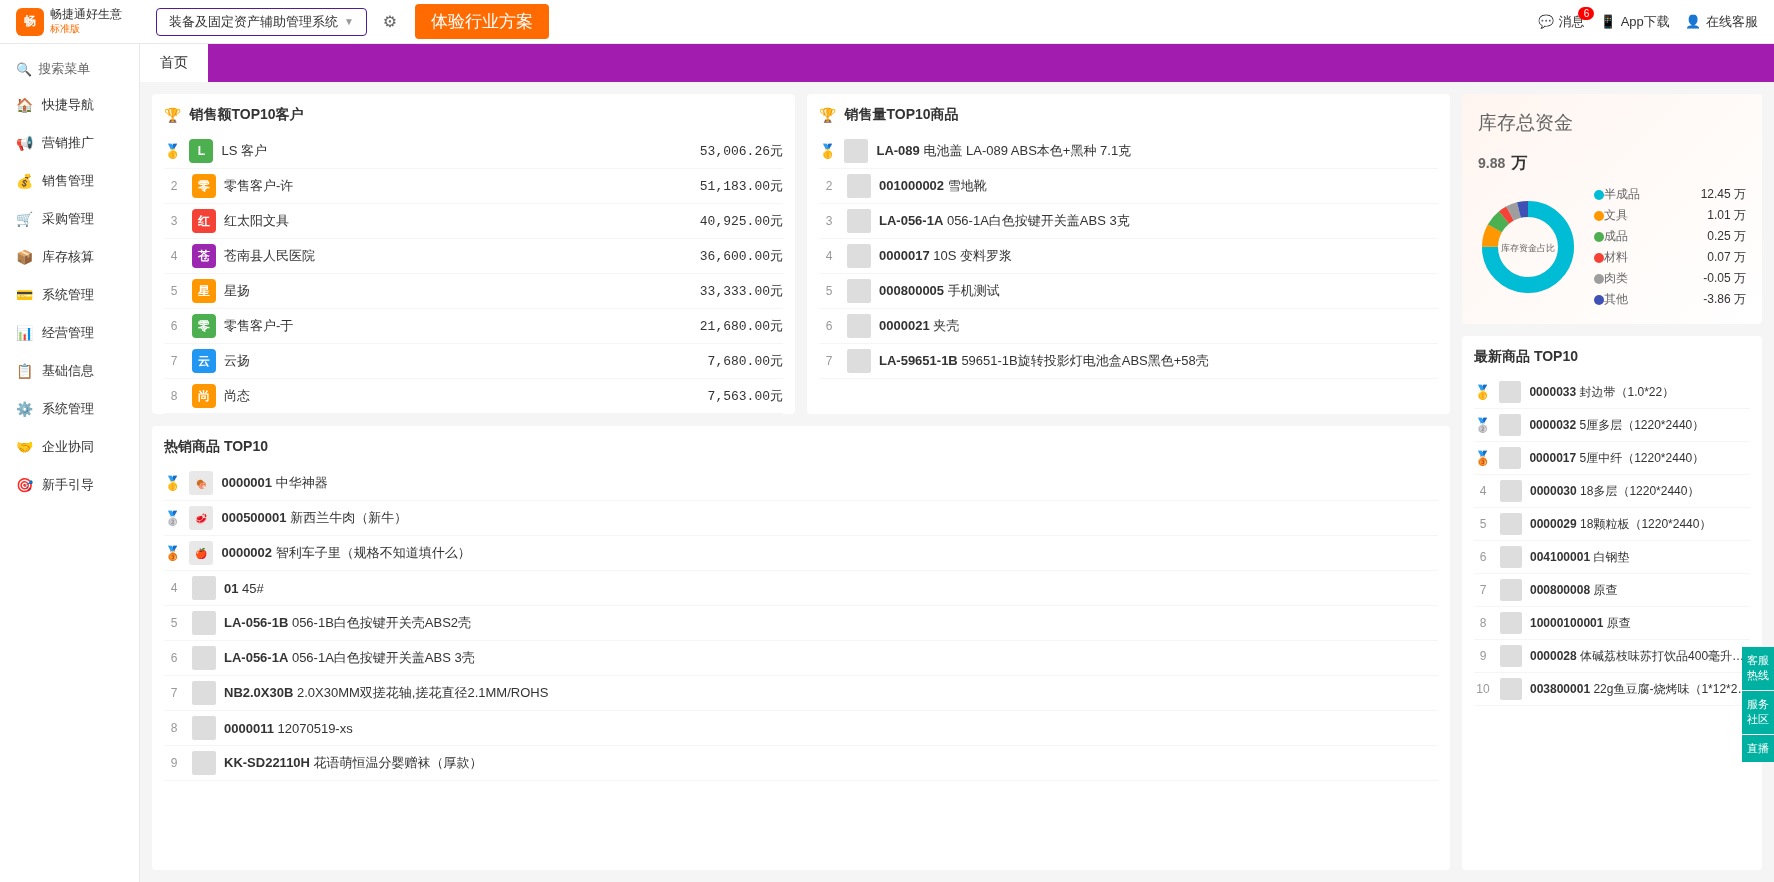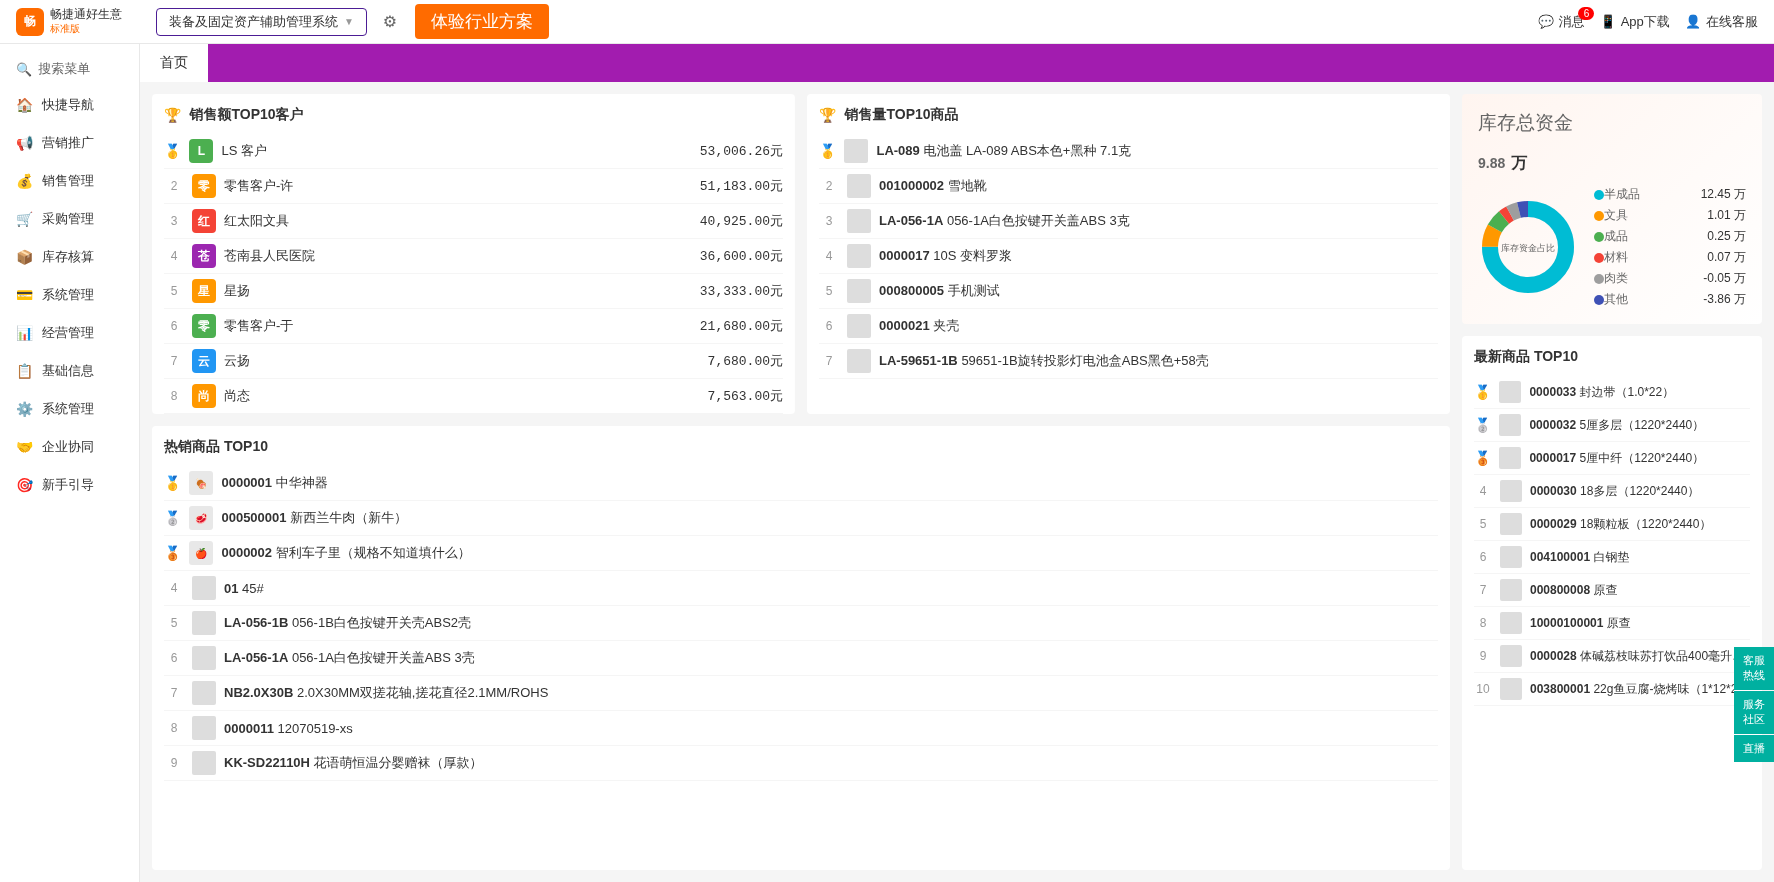--- a/index.html
+++ b/index.html
@@ -369,21 +369,21 @@
     
     .float-btns {
       position: fixed;
       right: 0;
       bottom: 120px;
       display: flex;
       flex-direction: column;
       gap: 1px;
     }
     .float-btn {
-      width: 40px;
+      width: 32px;
       background: #00b0a0;
       color: #fff;
       padding: 6px 4px;
       font-size: 11px;
       text-align: center;
       cursor: pointer;
       line-height: 1.4;
     }
 
     

